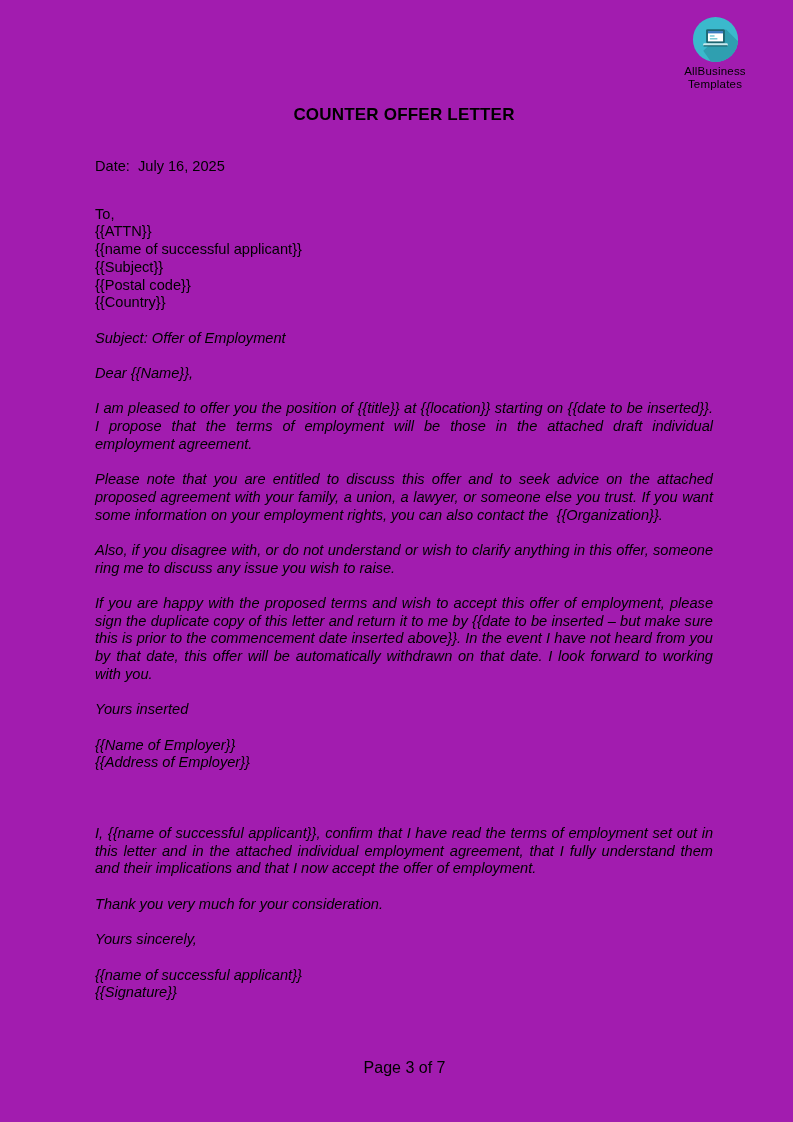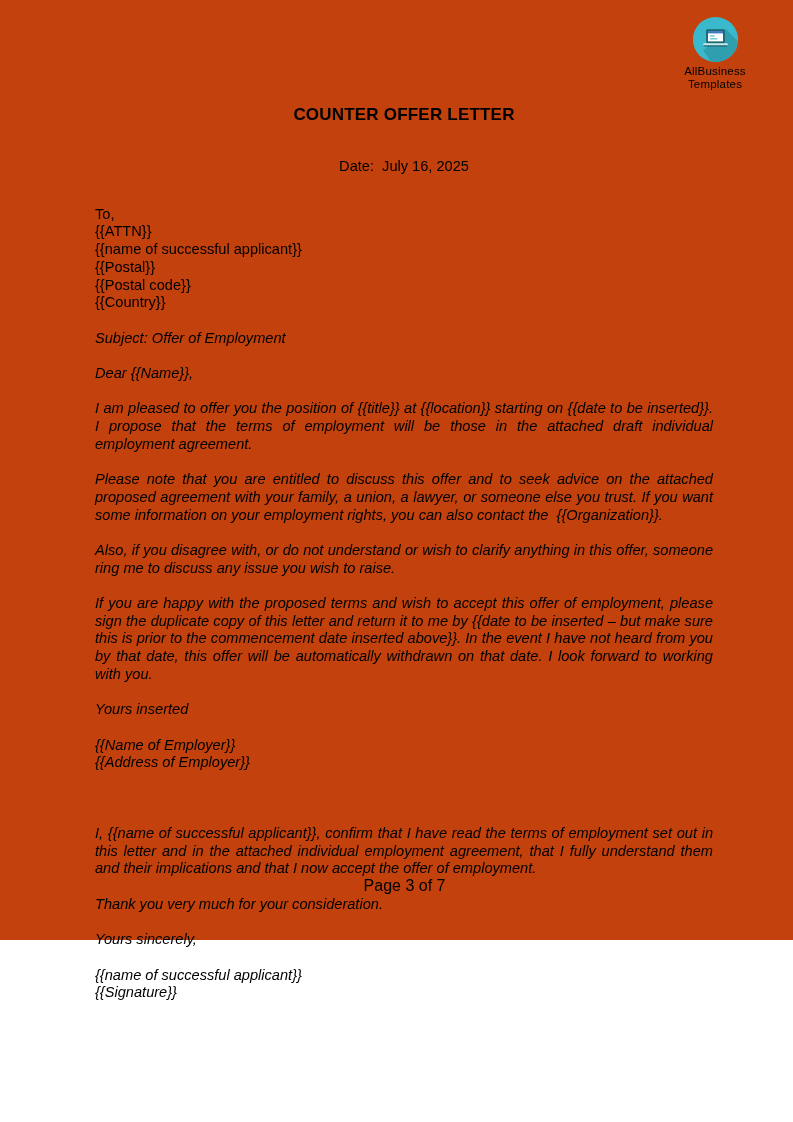--- a/index.html
+++ b/index.html
@@ -8,22 +8,22 @@
     width: 793px;
     height: 1122px;
     position: relative;
     font-family: "Liberation Sans", sans-serif;
     color: #000000;
     overflow: hidden;
   }
   .page {
     position: relative;
     width: 793px;
-    height: 940px;
-    background: #c2410c;
+    height: 1122px;
+    background: #a21caf;
     padding: 97px 80px 0 95px;
   }
   
   .logo {
     position: absolute;
     top: 16px;
     left: 668px;
     width: 94px;
     text-align: center;
   }
@@ -46,21 +46,21 @@
     text-align: center;
     letter-spacing: 0.2px;
     margin: 8px 0 33px 0;
   }
   .line, .para {
     font-size: 14.6px;
     line-height: 17.7px;
     white-space: pre-wrap;
   }
   .para { text-align: justify; }
-  .date-line    { margin-bottom: 30px; text-align: center; }
+  .date-line    { margin-bottom: 30px; }
   .gap          { margin-top: 17.7px; font-style: italic; }
   .gap-big      { margin-top: 53px; font-style: italic; }
   .footer {
     position: absolute;
     bottom: 45px;
     left: 8px;
     width: 793px;
     text-align: center;
     font-size: 16px;
   }
@@ -96,21 +96,21 @@
   </div>
 
   <h1 class="title">COUNTER OFFER LETTER</h1>
 
   <div class="line date-line">Date:  July 16, 2025</div>
 
   <div>
     <div class="line">To,</div>
     <div class="line">{{ATTN}}</div>
     <div class="line">{{name of successful applicant}}</div>
-    <div class="line">{{Postal}}</div>
+    <div class="line">{{Subject}}</div>
     <div class="line">{{Postal code}}</div>
     <div class="line">{{Country}}</div>
   </div>
 
   <div class="line gap">Subject: Offer of Employment</div>
 
   <div class="line gap">Dear {{Name}},</div>
 
   <p class="para gap">I am pleased to offer you the position of {{title}} at {{location}} starting on {{date to be inserted}}. I propose that the terms of employment will be those in the attached draft individual employment agreement.</p>
   <p class="para gap">Please note that you are entitled to discuss this offer and to seek advice on the attached proposed agreement with your family, a union, a lawyer, or someone else you trust. If you want some information on your employment rights, you can also contact the  {{Organization}}.</p>

